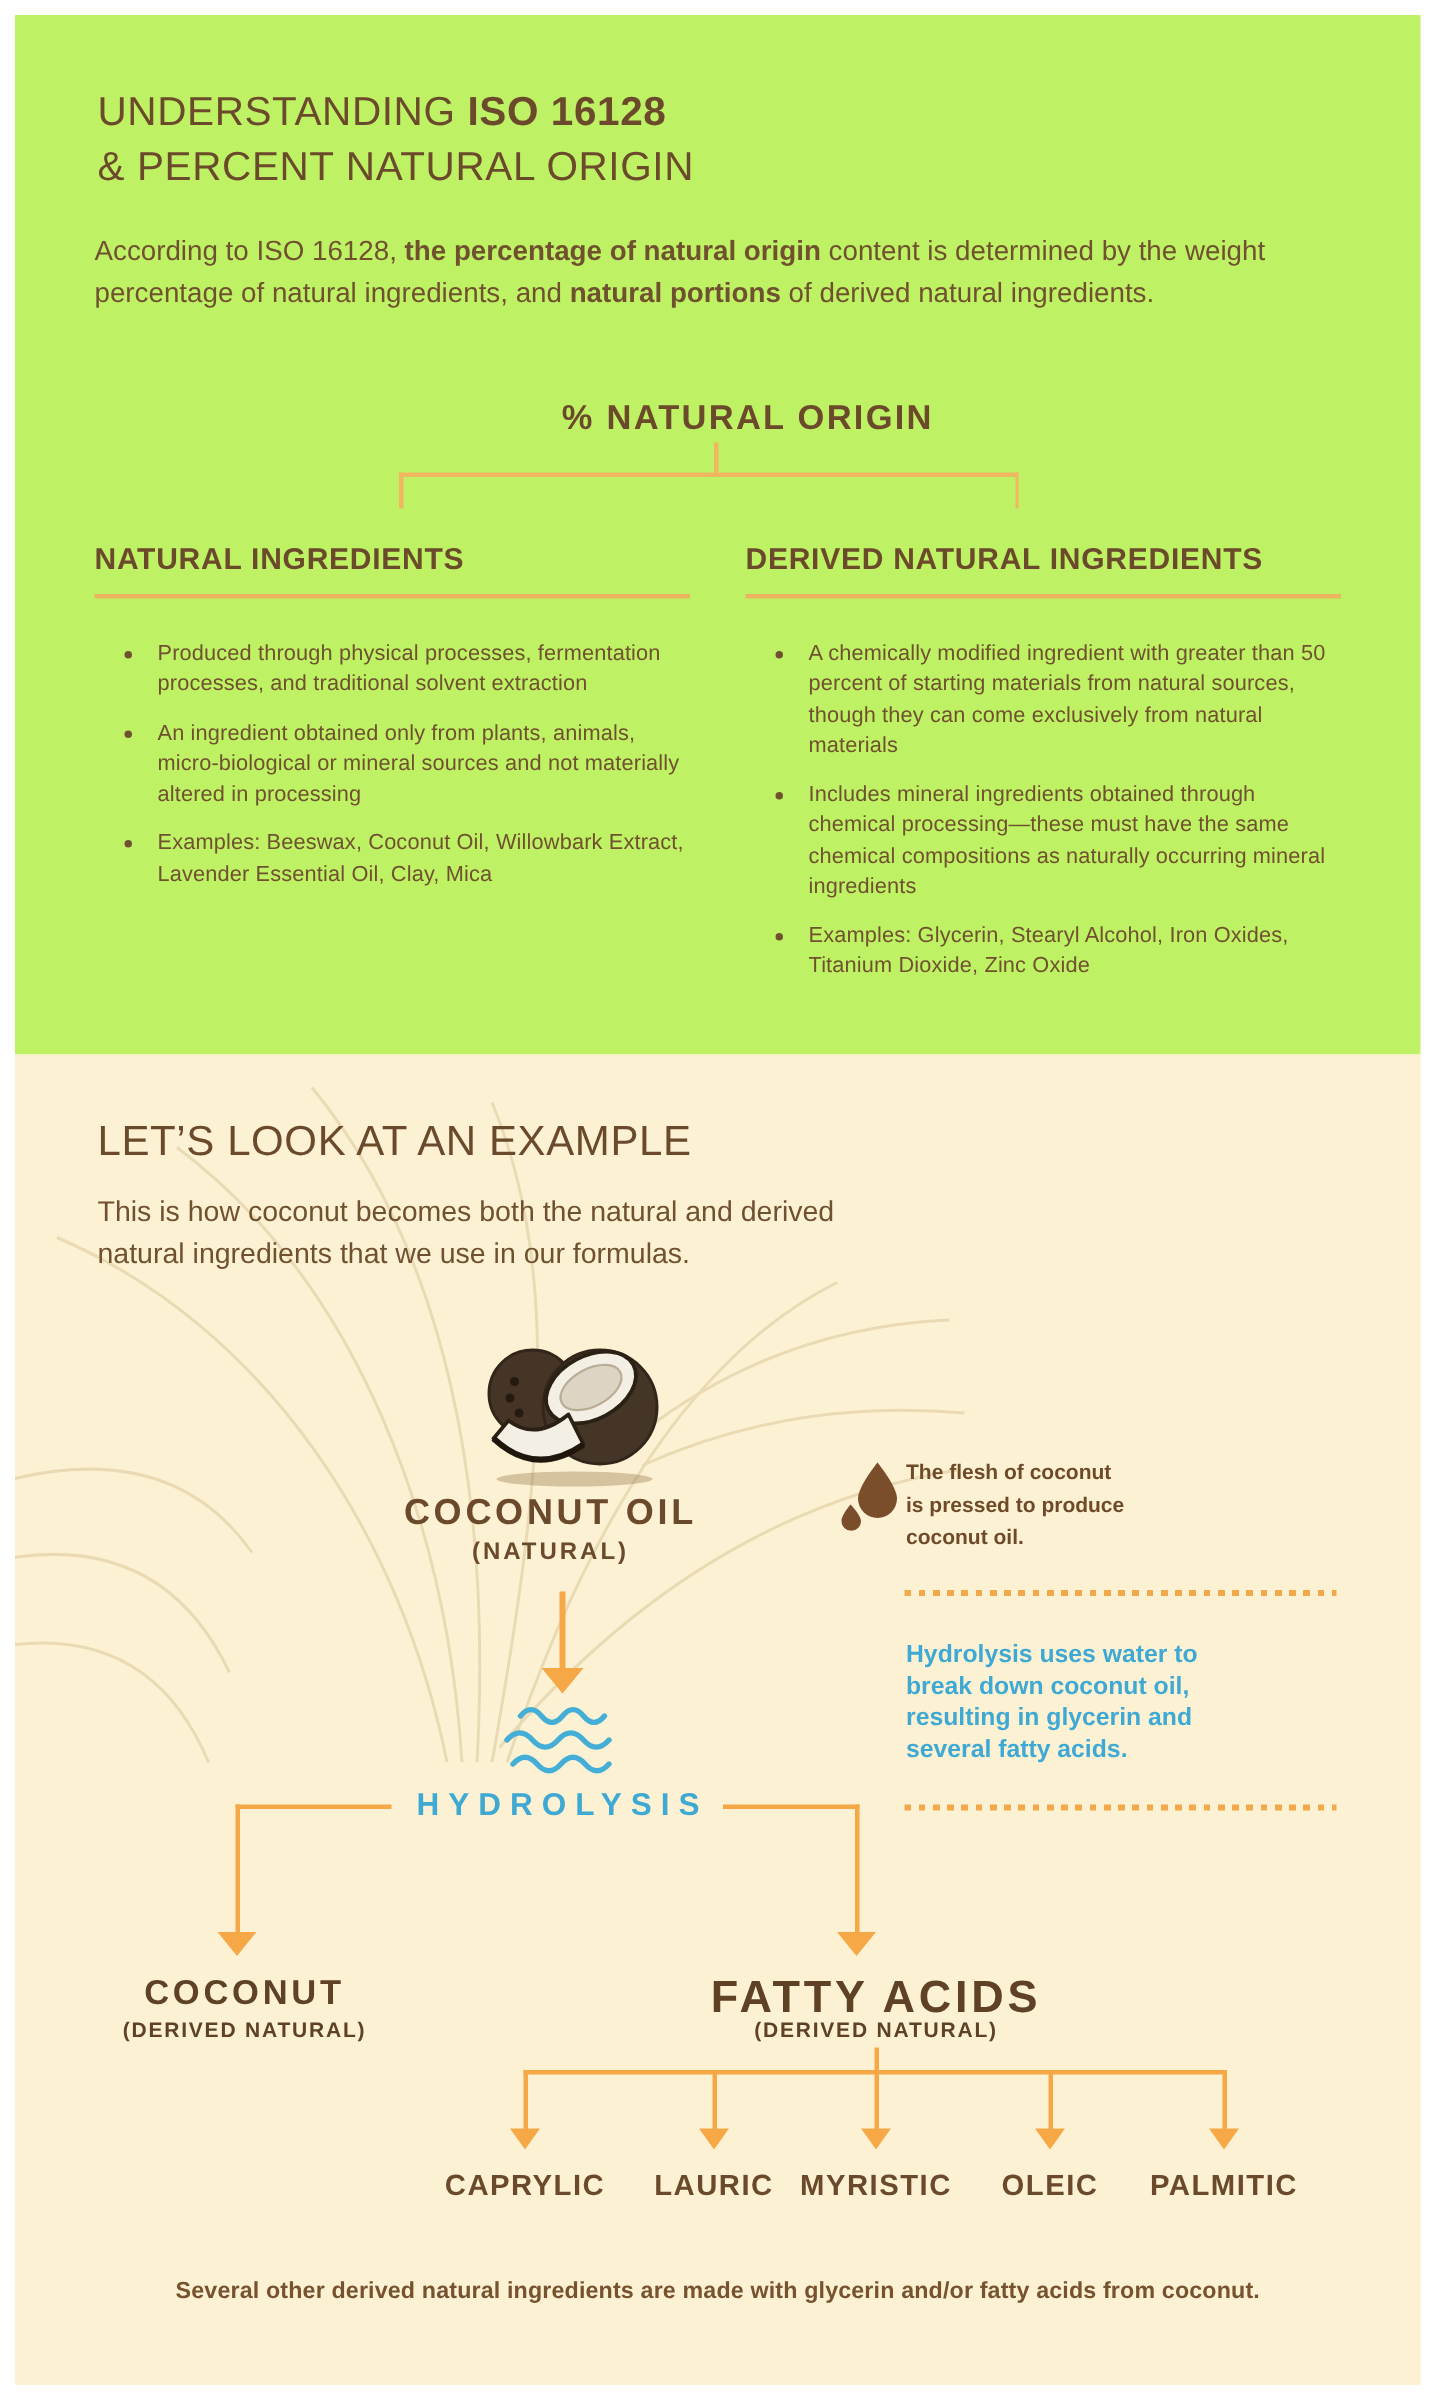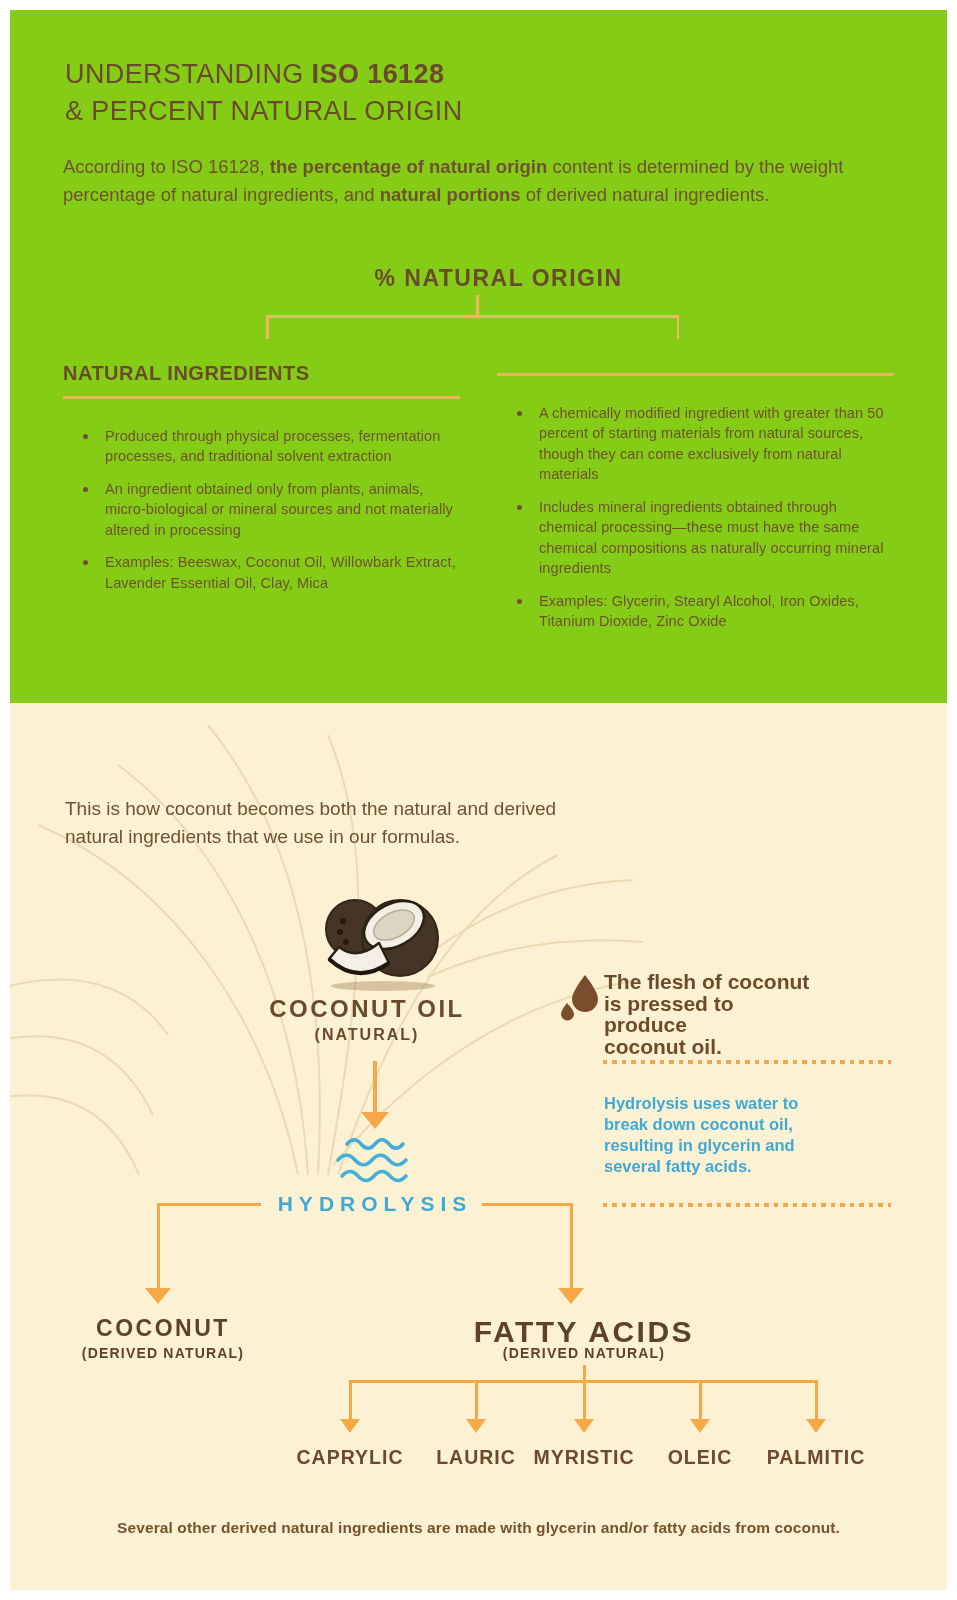--- a/index.html
+++ b/index.html
@@ -1,20 +1,20 @@
 <!DOCTYPE html>
 <html><head>
 <meta charset="utf-8">
 <style>
   html,body{margin:0;padding:0;background:#ffffff;}
   .page{position:relative;width:957px;height:1600px;background:#ffffff;overflow:hidden;
         font-family:"Liberation Sans",sans-serif;}
   .card{position:absolute;left:10px;top:10px;width:937px;height:1580px;}
   .abs{position:absolute;}
-  .sec1{position:absolute;left:0;top:0;width:937px;height:693px;background:#84cc16;}
+  .sec1{position:absolute;left:0;top:0;width:937px;height:693px;background:#bef264;}
   .sec2{position:absolute;left:0;top:693px;width:937px;height:887px;background:#FCF2D3;overflow:hidden;}
   strong{font-weight:700;}
 
   
   .s1-title{left:55px;top:46px;font-size:27px;line-height:37px;letter-spacing:.4px;color:#6B4A2C;}
   .s1-title .line{display:block;}
   .s1-intro{left:53px;top:143px;width:818px;font-size:18.5px;line-height:27.5px;color:#70512F;}
   .pct-title{left:0;top:255px;width:937px;text-align:center;font-size:23px;font-weight:700;
              letter-spacing:1.5px;color:#6B4A2C;padding-left:20px;}
   .oline{background:#F1B660;}
@@ -37,21 +37,21 @@
   .palm{left:-12px;top:-8px;width:740px;height:480px;opacity:.5;}
   .s2-title{left:55px;top:42px;font-size:28px;letter-spacing:.4px;color:#6B4A2C;}
   .s2-intro{left:55px;top:92px;font-size:19px;line-height:28px;color:#70512F;}
   .s2-intro span{display:block;}
   .coconut{left:313px;top:178px;width:120px;height:112px;}
   .lbl-coconut{left:207px;top:292px;width:300px;text-align:center;font-size:24px;font-weight:700;
                letter-spacing:2.5px;color:#6B4A2C;}
   .lbl-natural{left:207px;top:323px;width:300px;text-align:center;font-size:16px;font-weight:700;
                letter-spacing:2px;color:#6B4A2C;}
   .droplet{left:550px;top:270px;}
-  .note-pressed{left:594px;top:268px;width:210px;font-size:21px;font-weight:700;
+  .note-pressed{left:594px;top:268px;width:210px;font-size:14px;font-weight:700;
                 line-height:21.5px;color:#6F4A28;}
   .note-pressed span{display:block;}
   .dotline{height:4px;background:repeating-linear-gradient(90deg,#F2A94C 0,#F2A94C 4.5px,
            transparent 4.5px,transparent 9.5px);}
   .dots1{left:593px;top:357px;width:288px;}
   .dots2{left:593px;top:500px;width:288px;}
   .note-hydro{left:594px;top:390px;width:265px;font-size:16.5px;font-weight:700;
               line-height:21px;color:#3FA9D4;}
   .note-hydro span{display:block;}
   .aline{background:#F6A847;}
@@ -118,20 +118,21 @@
         <div class="col-header">NATURAL INGREDIENTS</div>
         <div class="col-rule"></div>
         <ul class="bullets">
           <li>Produced through physical processes, fermentation processes, and traditional solvent extraction</li>
           <li>An ingredient obtained only from plants, animals, micro-biological or mineral sources and not materially altered in processing</li>
           <li>Examples: Beeswax, Coconut Oil, Willowbark Extract, Lavender Essential Oil, Clay, Mica</li>
         </ul>
       </div>
 
       <div class="abs col col-right">
+        <div class="col-header">DERIVED NATURAL INGREDIENTS</div>
         <div class="col-rule"></div>
         <ul class="bullets">
           <li>A chemically modified ingredient with greater than 50 percent of starting materials from natural sources, though they can come exclusively from natural materials</li>
           <li>Includes mineral ingredients obtained through chemical processing—these must have the same chemical compositions as naturally occurring mineral ingredients</li>
           <li>Examples: Glycerin, Stearyl Alcohol, Iron Oxides, Titanium Dioxide, Zinc Oxide</li>
         </ul>
       </div>
     </div>
 
     <div class="sec2">
@@ -145,20 +146,21 @@
           <path d="M340,480 C390,330 460,210 560,160"></path>
           <path d="M335,470 C420,370 520,305 640,285"></path>
           <path d="M-20,300 q130,-45 190,40"></path>
           <path d="M-20,350 q125,-35 175,70"></path>
           <path d="M-10,405 q115,-25 155,85"></path>
           <path d="M430,260 q90,-70 205,-75"></path>
           <path d="M430,282 q100,-45 215,-35"></path>
         </g>
       </svg>
 
+      <div class="abs s2-title">LET’S LOOK AT AN EXAMPLE</div>
 
       <div class="abs s2-intro">
         <span>This is how coconut becomes both the natural and derived</span>
         <span>natural ingredients that we use in our formulas.</span>
       </div>
 
       <svg class="abs coconut" viewBox="0 0 120 112">
         <ellipse cx="60" cy="105" rx="52" ry="5" fill="#9A7A52" opacity="0.4"></ellipse>
         <circle cx="32" cy="48" r="29" fill="#463526" stroke="#32261A" stroke-width="2"></circle>
         <circle cx="20" cy="40" r="3" fill="#241A10"></circle>

